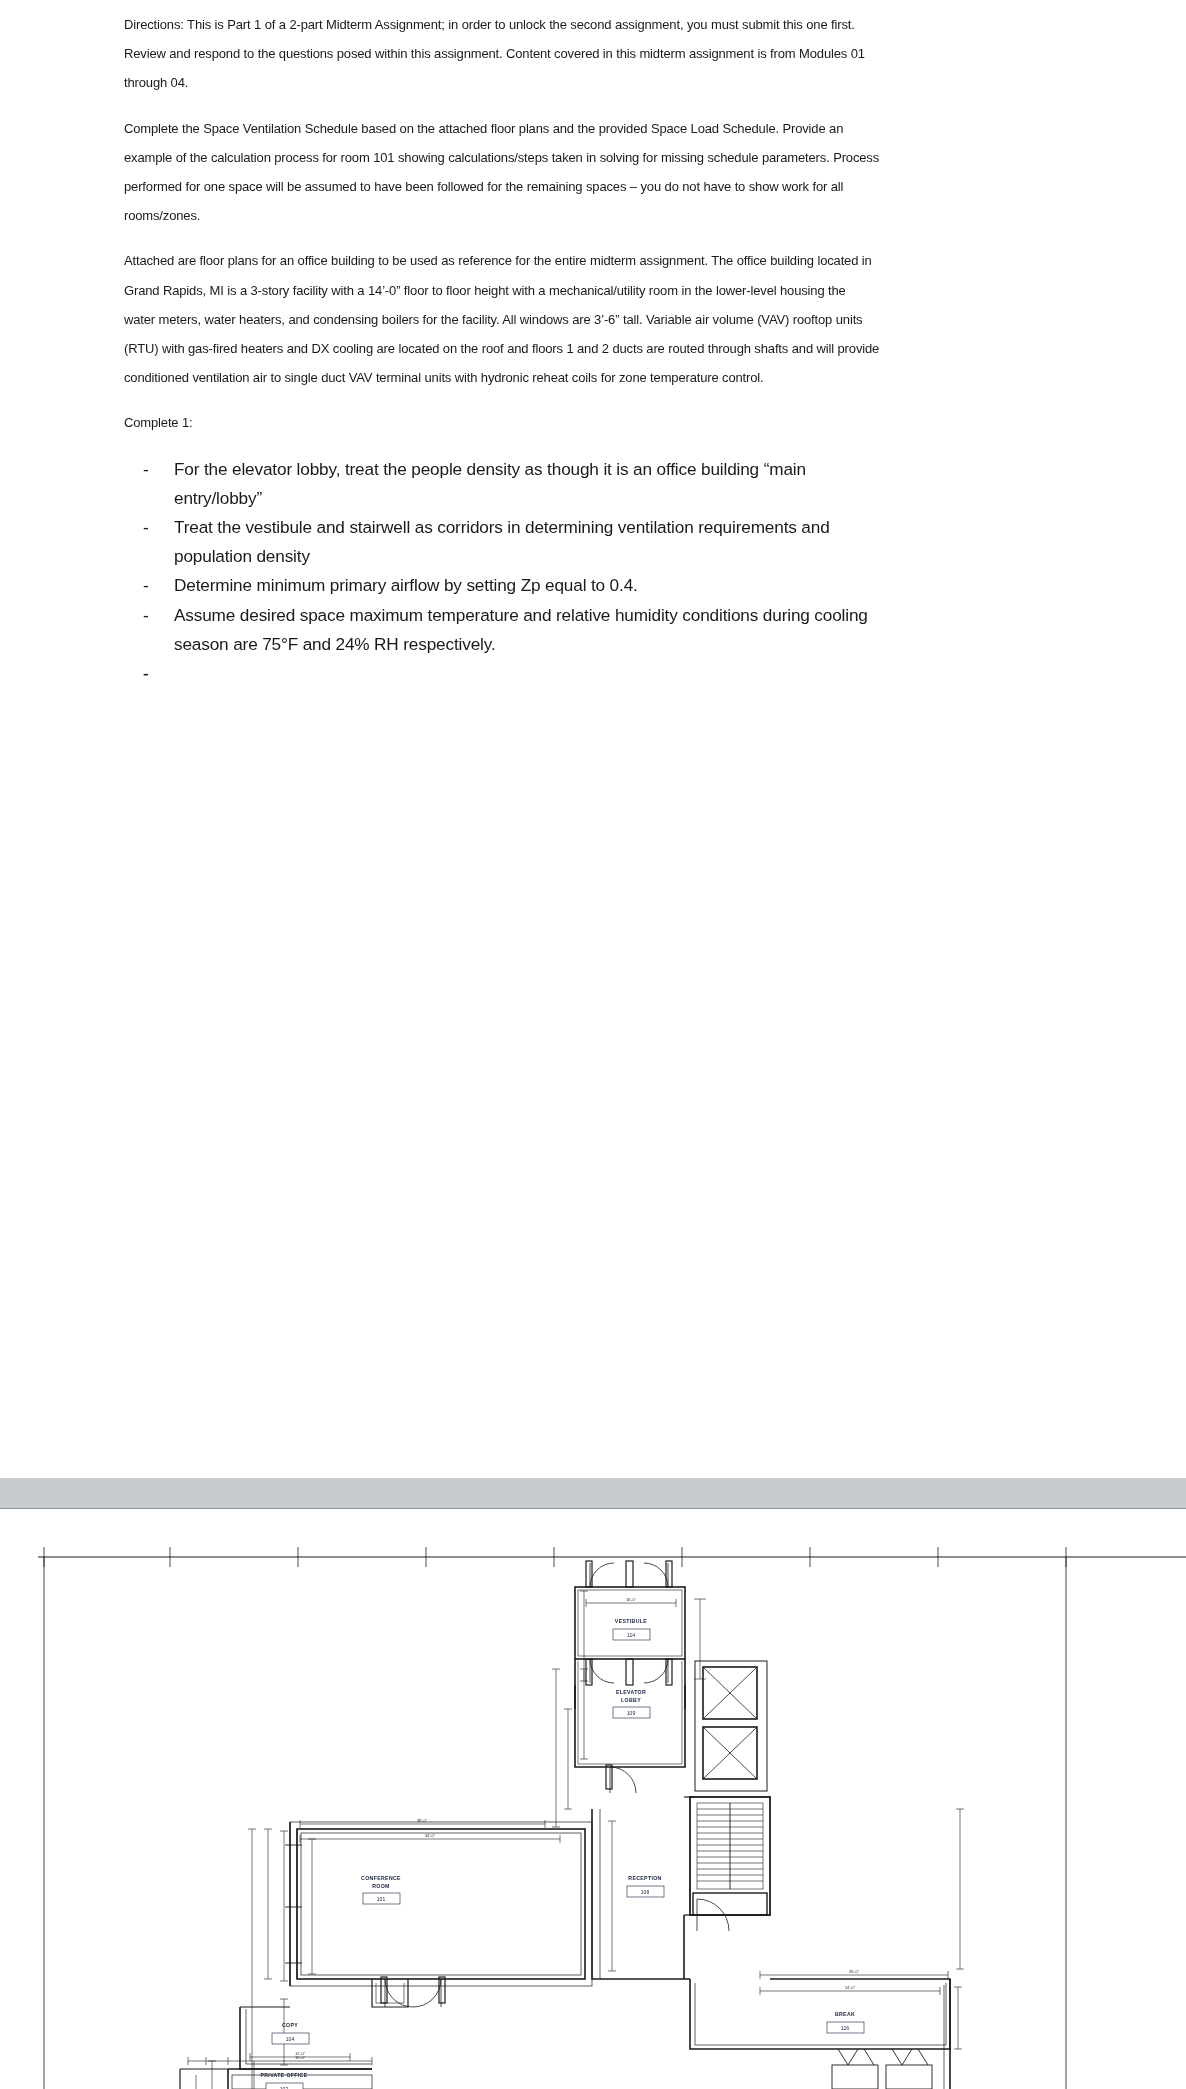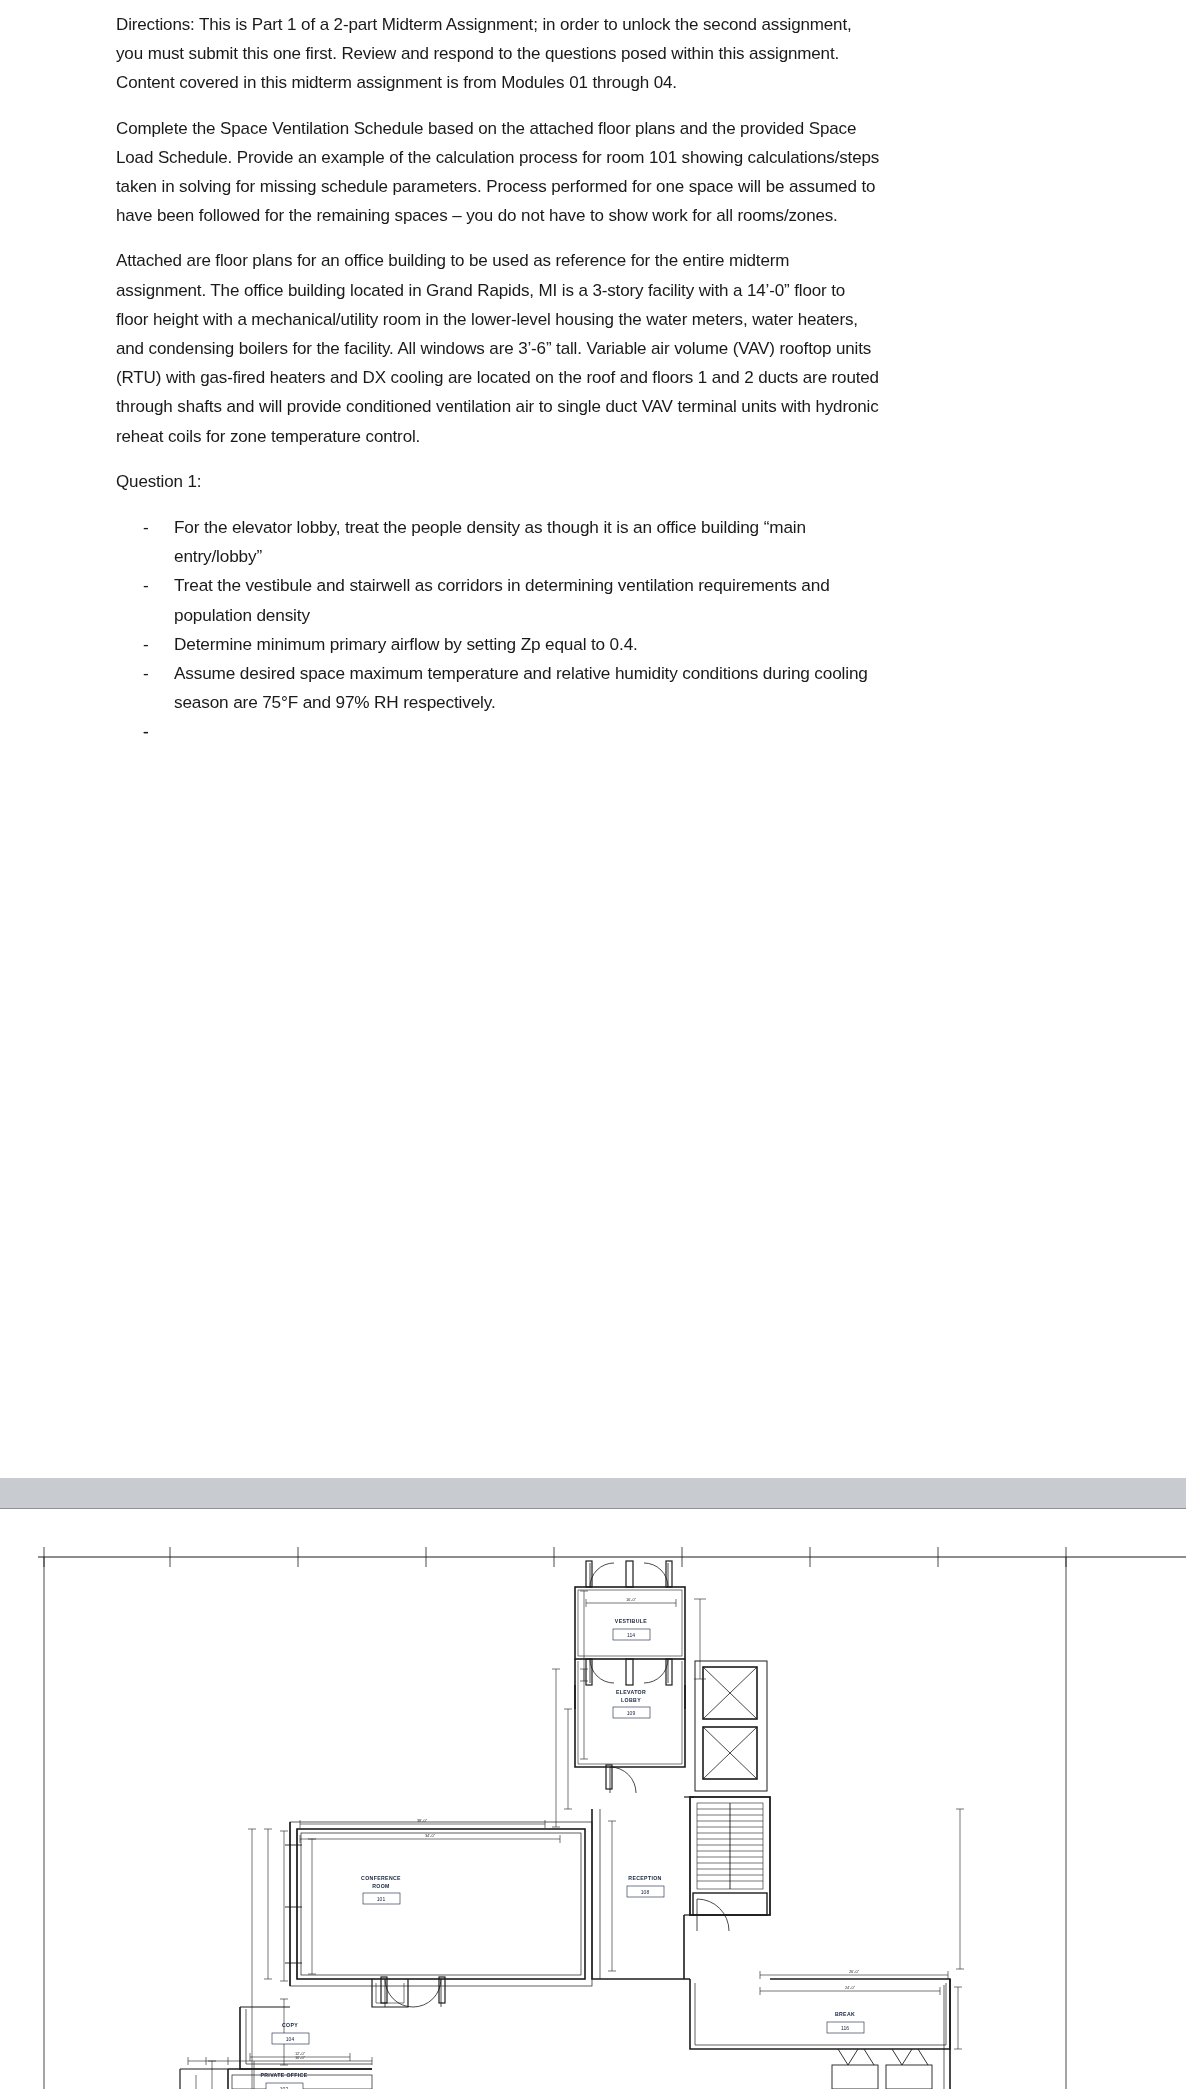--- a/index.html
+++ b/index.html
@@ -25,24 +25,24 @@
     background: #ffffff;
   }
   .doc-body {
     position: absolute;
     left: 116px;
     top: 10px;
     width: 764px;
   }
   .para {
     font-family: "Liberation Sans", sans-serif;
-    font-size: 17px;
+    font-size: 13px;
     line-height: 29.2px;
     color: #1a1a1a;
-    margin: 0 0 16px 0;
+    margin: 0 0 16px 8px;
     text-align: left;
     letter-spacing: -0.15px;
     word-spacing: 0.1px;
   }
   .para.qlabel { margin-bottom: 17px; }
 
   ul.bullets {
     list-style: none;
     margin: 14px 0 0 0;
     padding: 0;
@@ -117,39 +117,39 @@
 
 <div class="doc-page">
   <div class="doc-body">
 
     <p class="para">Directions: This is Part 1 of a 2-part Midterm Assignment; in order to unlock the second assignment, you must submit this one first. Review and respond to the questions posed within this assignment. Content covered in this midterm assignment is from Modules 01 through 04.</p>
 
     <p class="para">Complete the Space Ventilation Schedule based on the attached floor plans and the provided Space Load Schedule. Provide an example of the calculation process for room 101 showing calculations/steps taken in solving for missing schedule parameters. Process performed for one space will be assumed to have been followed for the remaining spaces – you do not have to show work for all rooms/zones.</p>
 
     <p class="para">Attached are floor plans for an office building to be used as reference for the entire midterm assignment. The office building located in Grand Rapids, MI is a 3-story facility with a 14’-0” floor to floor height with a mechanical/utility room in the lower-level housing the water meters, water heaters, and condensing boilers for the facility. All windows are 3’-6” tall. Variable air volume (VAV) rooftop units (RTU) with gas-fired heaters and DX cooling are located on the roof and floors 1 and 2 ducts are routed through shafts and will provide conditioned ventilation air to single duct VAV terminal units with hydronic reheat coils for zone temperature control.</p>
 
-    <p class="para qlabel">Question 1:</p>
+    <p class="para qlabel">Complete 1:</p>
 
 
     <ul class="bullets">
       <li>
         <span class="dash">-</span>
         <span>For the elevator lobby, treat the people density as though it is an office building “main entry/lobby”</span>
       </li>
       <li>
         <span class="dash">-</span>
         <span>Treat the vestibule and stairwell as corridors in determining ventilation requirements and population density</span>
       </li>
       <li>
         <span class="dash">-</span>
         <span>Determine minimum primary airflow by setting Zp equal to 0.4.</span>
       </li>
       <li>
         <span class="dash">-</span>
-        <span>Assume desired space maximum temperature and relative humidity conditions during cooling season are 75°F and 97% RH respectively.</span>
+        <span>Assume desired space maximum temperature and relative humidity conditions during cooling season are 75°F and 24% RH respectively.</span>
       </li>
       <li>
         <span class="dash">-</span>
       </li>
       <li>
         <span class="dash">-</span>
       </li>
     </ul>
 
   </div>

